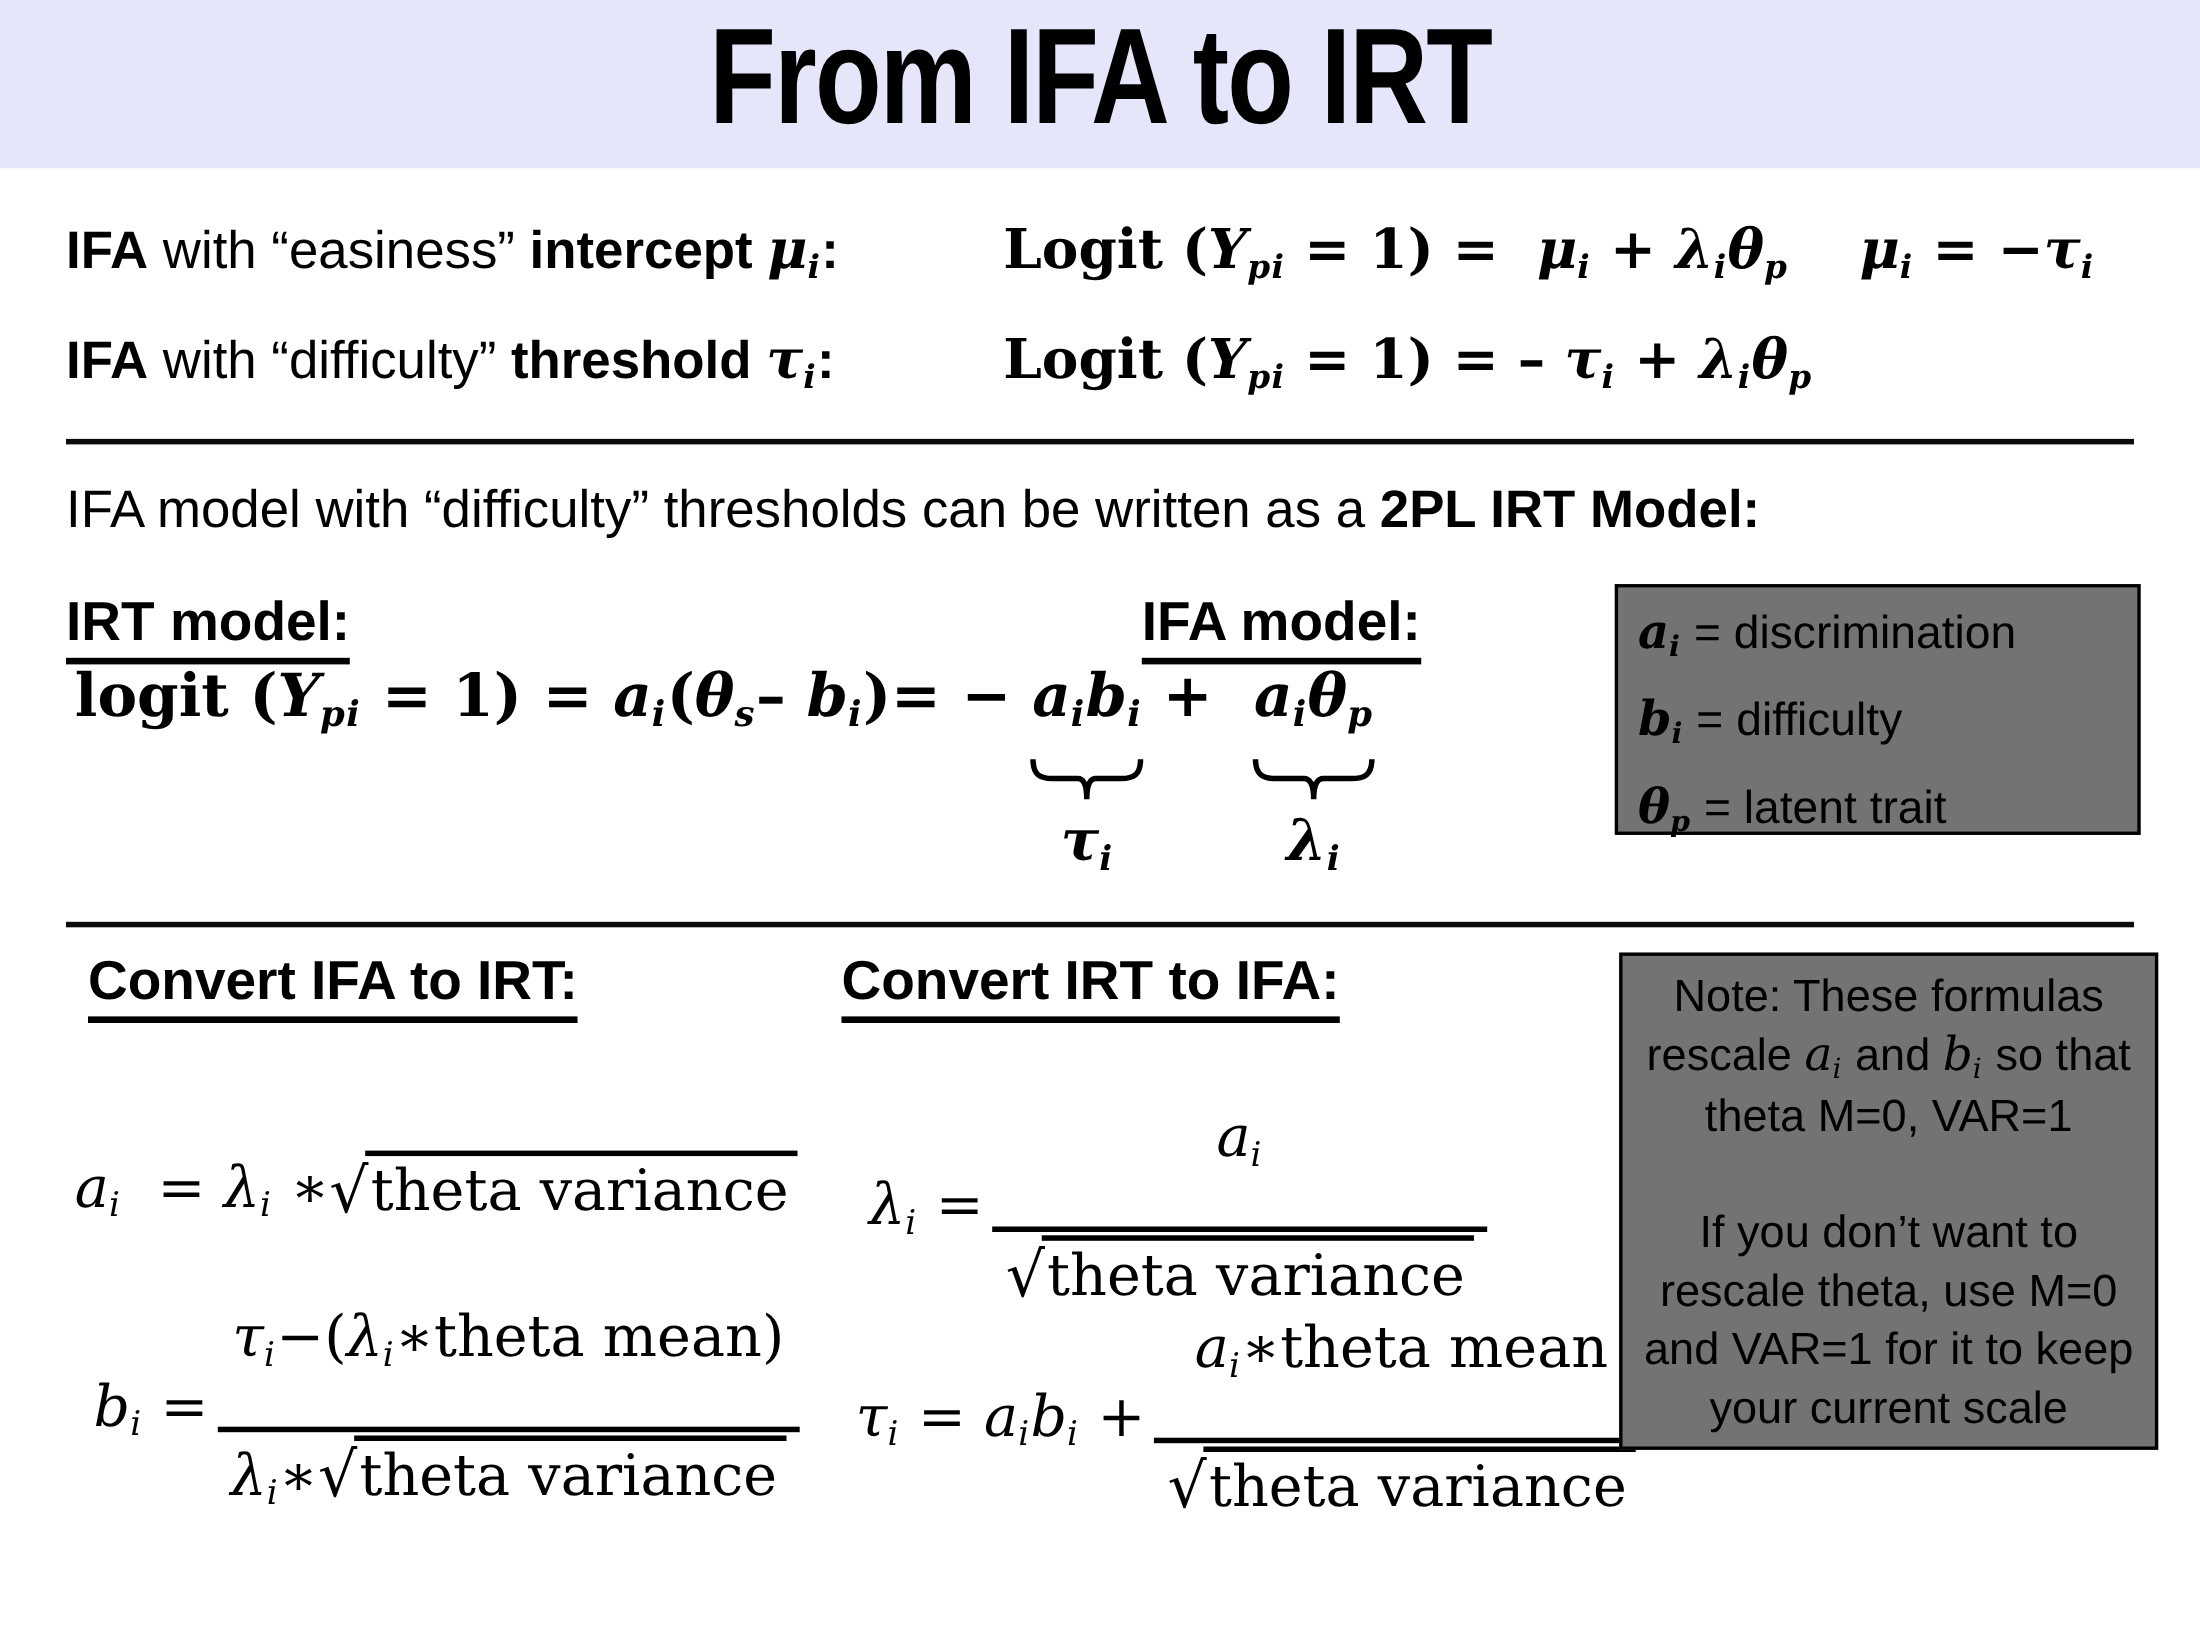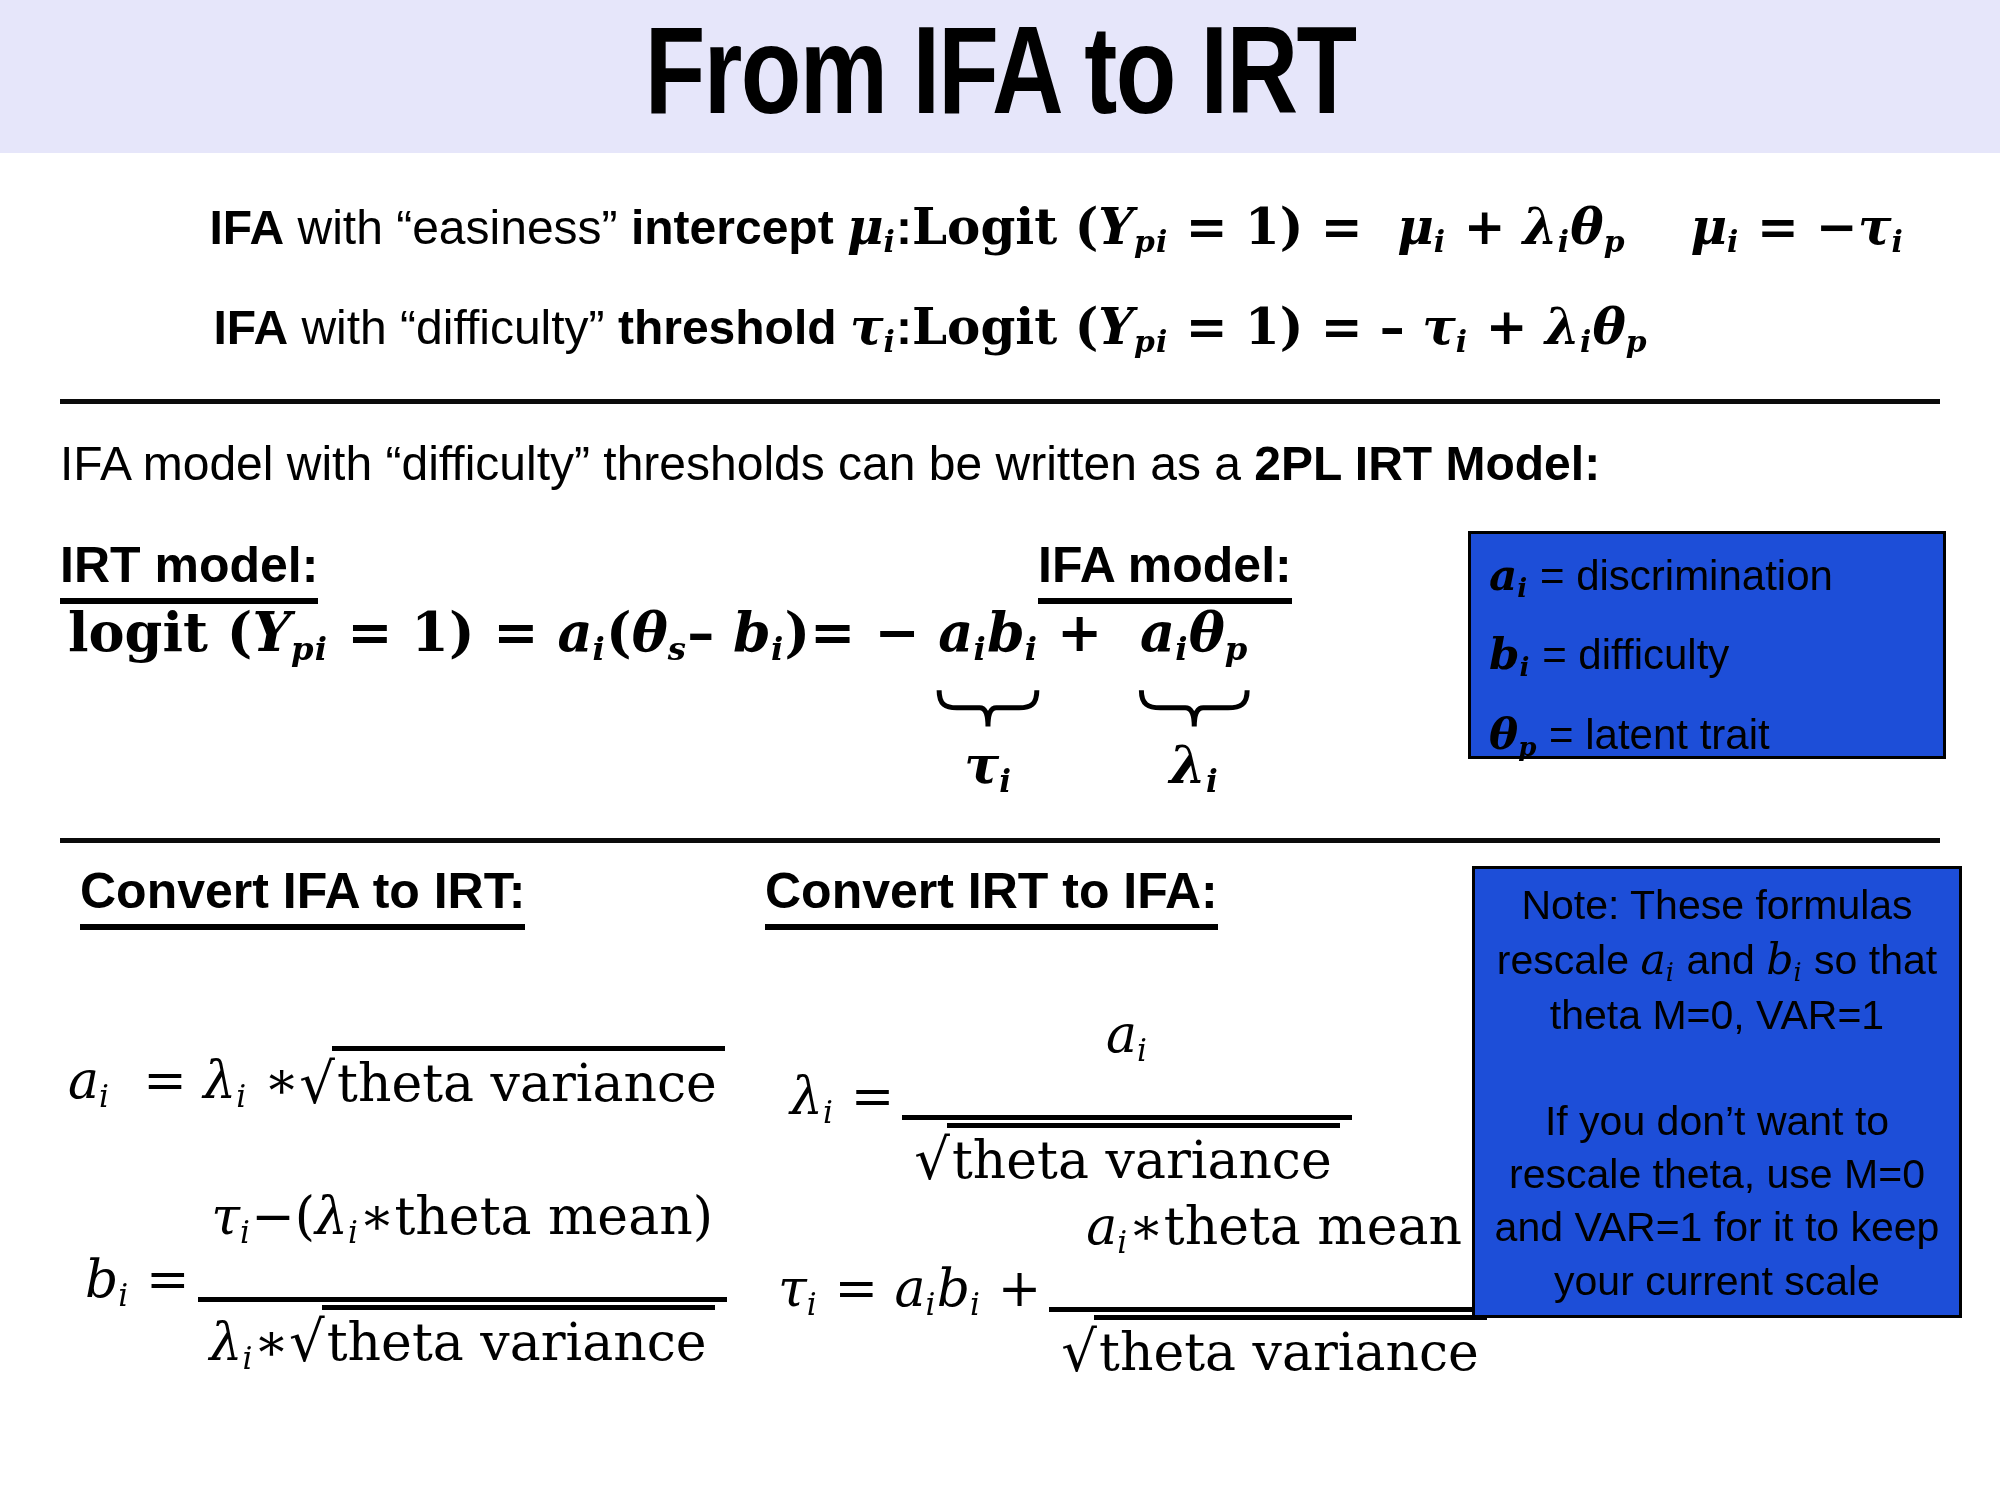--- a/index.html
+++ b/index.html
@@ -20,21 +20,21 @@
   .sg-bisub{font-family:"DejaVu Serif",serif;font-weight:700;font-style:italic;font-size:0.62em;vertical-align:-0.28em;letter-spacing:0.04em;}
 
   
   .band{position:absolute;left:0;top:0;width:2000px;height:153px;background:#E6E6FA;}
   .title-wrap{position:absolute;left:0;top:2px;width:2000px;text-align:center;}
   .title{display:inline-block;font-size:124px;font-weight:700;letter-spacing:-2px;
          transform:scaleX(0.80);transform-origin:center;line-height:1.1;}
 
   .row{position:absolute;left:60px;width:1862px;display:flex;align-items:baseline;
        font-size:48px;line-height:1.16;white-space:nowrap;}
-  .row .lbl{display:inline-block;min-width:852px;text-align:right;}
+  .row .lbl{display:inline-block;min-width:852px;}
   .row .identity{margin-left:auto;margin-right:18px;}
   #line1{top:198px;}
   #line2{top:298px;}
 
   .rule{position:absolute;left:60px;width:1880px;height:5px;background:#0b0b0b;}
   #rule-top{top:399px;}
   #rule-bottom{top:838px;}
 
   #lead{position:absolute;left:60px;top:436px;font-size:48px;white-space:nowrap;}
 
@@ -47,21 +47,21 @@
 
   #equation{position:absolute;left:68px;top:600px;font-size:52px;white-space:nowrap;
             display:flex;align-items:baseline;}
   #equation .right-part{}
   .braced{position:relative;display:inline-block;}
   .braced .brace{position:absolute;left:-2px;right:-2px;top:88px;height:44px;}
   .braced .brace svg{width:100%;height:100%;display:block;}
   .braced .blabel{position:absolute;top:134px;left:50%;transform:translateX(-50%);
                   font-size:50px;white-space:nowrap;}
 
-  .box{position:absolute;border:3px solid #000;background:#1d4ed8;}
+  .box{position:absolute;border:3px solid #000;background:#737373;}
   #legend-box{left:1468px;top:531px;width:436px;height:206px;padding:8px 18px;}
   #legend-box .lrow{font-size:42px;line-height:65px;white-space:nowrap;}
 
   #note-box{left:1472px;top:866px;width:452px;height:426px;padding:10px 16px;
             text-align:center;font-size:41px;line-height:1.3;}
   #note-box .p2{margin-top:52px;}
 
   .formula{position:absolute;font-size:50px;white-space:nowrap;display:flex;align-items:center;}
   #formula-a{left:68px;top:1046px;align-items:flex-end;}
   #formula-lambda{left:790px;top:1004px;}

